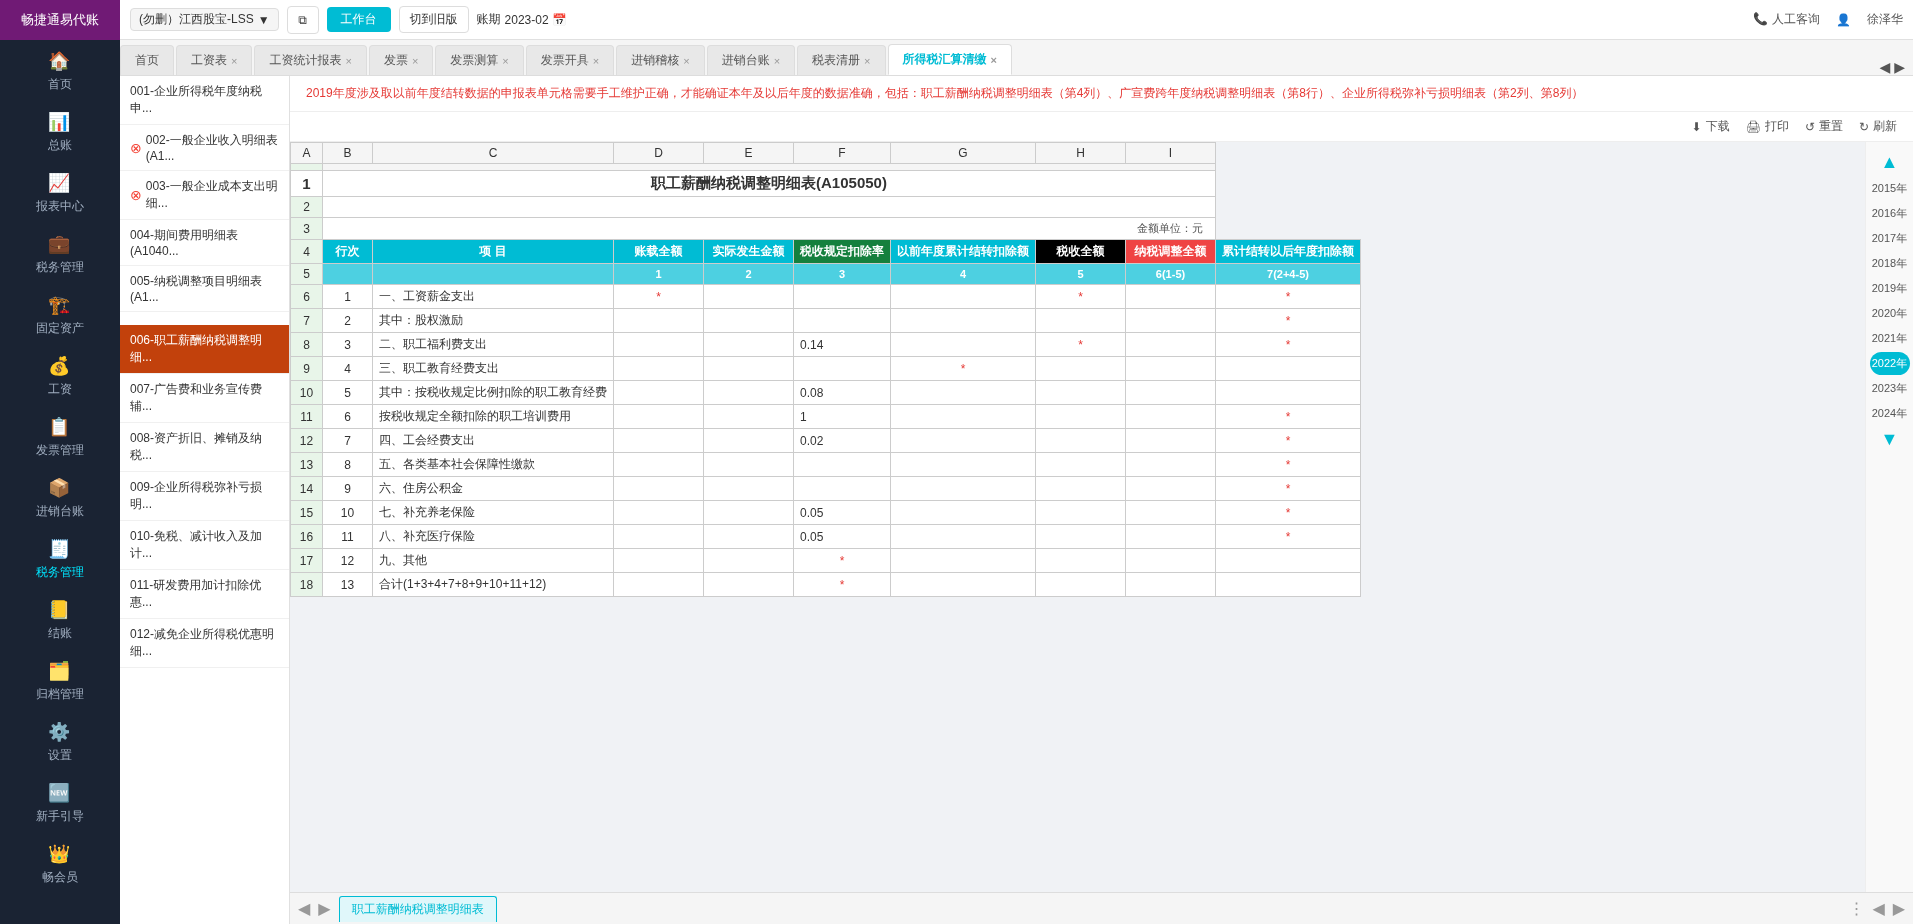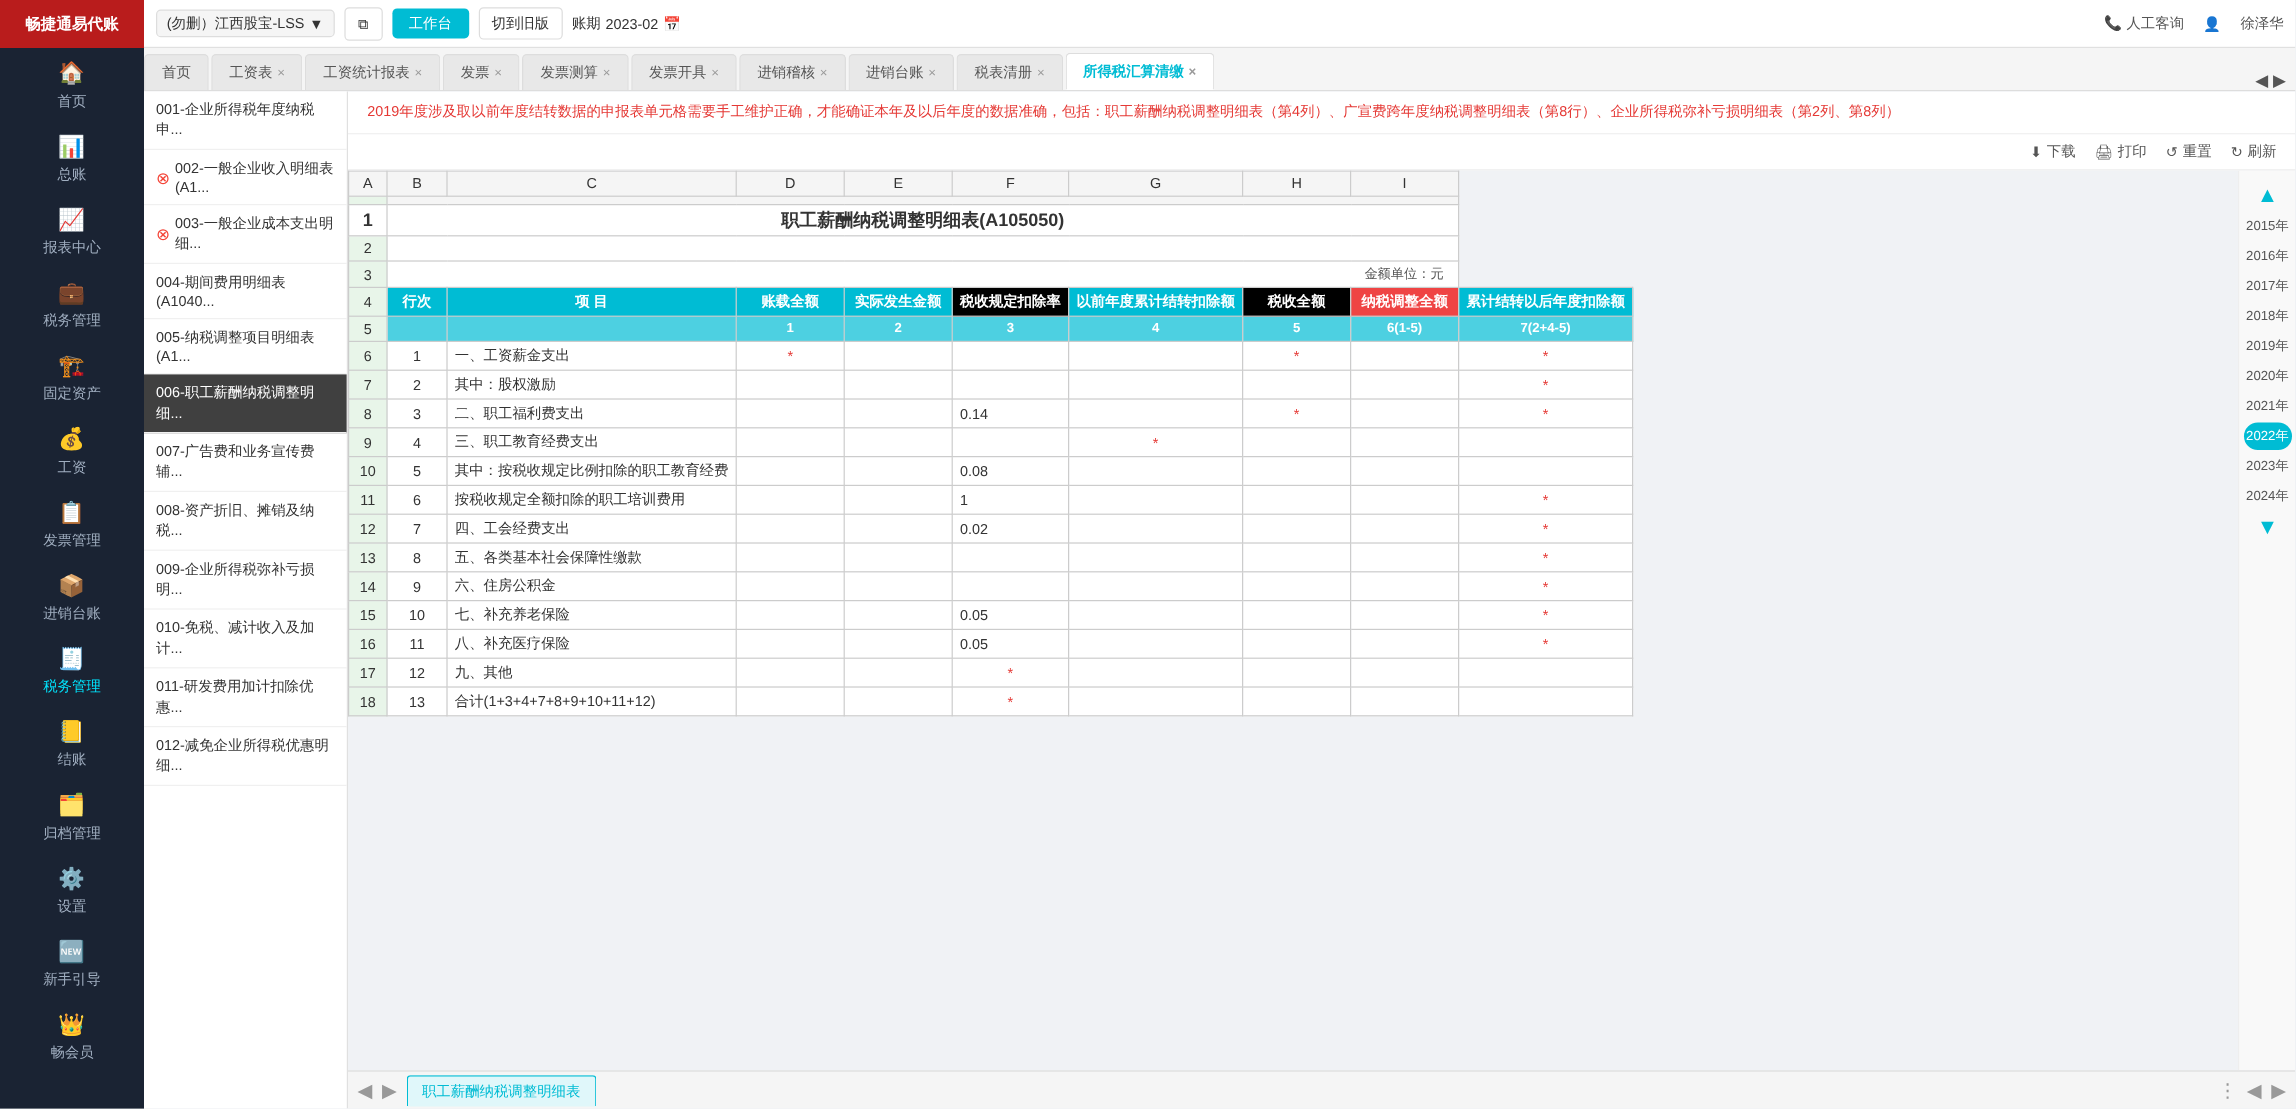--- a/index.html
+++ b/index.html
@@ -3,21 +3,21 @@
   <meta charset="utf-8">
   <style>
     * { box-sizing: border-box; margin: 0; padding: 0; font-family: 'Microsoft YaHei', Arial, sans-serif; }
     body { width: 1913px; height: 924px; overflow: hidden; background: #f0f2f5; display: flex; }
 
     
     #sidebar {
       width: 120px; min-width: 120px; background: #1a2333; height: 924px; display: flex; flex-direction: column; align-items: center; padding-top: 0;
     }
     #sidebar .logo {
-      width: 100%; background: #b91c1c; height: 40px; display: flex; align-items: center; justify-content: center; color: #fff; font-size: 13px; font-weight: bold;
+      width: 100%; background: #701a75; height: 40px; display: flex; align-items: center; justify-content: center; color: #fff; font-size: 13px; font-weight: normal;
     }
     #sidebar .nav-item {
       width: 100%; display: flex; flex-direction: column; align-items: center; padding: 10px 0 8px; color: #a0aec0; cursor: pointer; font-size: 12px; gap: 4px;
     }
     #sidebar .nav-item:hover, #sidebar .nav-item.active { color: #00e5ff; }
     #sidebar .nav-item .icon { font-size: 18px; }
     #sidebar .nav-item.active .icon { color: #00e5ff; }
 
     
     #main { flex: 1; display: flex; flex-direction: column; height: 924px; overflow: hidden; }
@@ -43,21 +43,21 @@
     .tab .close { color: #999; font-size: 11px; cursor: pointer; }
     .tab-controls { margin-left: auto; display: flex; align-items: center; padding: 0 8px; gap: 4px; }
     .tab-controls span { font-size: 14px; cursor: pointer; color: #555; }
 
     
     #content { flex: 1; display: flex; overflow: hidden; }
 
     
     #left-panel { width: 170px; min-width: 170px; background: #fff; border-right: 1px solid #e0e0e0; overflow-y: auto; }
     .left-panel-item { padding: 7px 10px; font-size: 12px; color: #333; cursor: pointer; border-bottom: 1px solid #f0f0f0; display: flex; align-items: center; gap: 4px; }
-    .left-panel-item.active { background: #404040; color: #fff; }
+    .left-panel-item.active { background: #c2410c; color: #fff; margin-top: 13px; }
     .left-panel-item .err { color: #f44336; font-size: 14px; }
 
     
     #right-content { flex: 1; display: flex; flex-direction: column; overflow: hidden; }
 
     
     #notice-bar { background: #fff; padding: 8px 16px; font-size: 12px; color: #e53935; border-bottom: 1px solid #eee; line-height: 1.6; }
 
     
     #toolbar { display: flex; align-items: center; justify-content: flex-end; padding: 6px 16px; background: #fff; gap: 16px; border-bottom: 1px solid #eee; }
@@ -269,21 +269,21 @@
               <td class="row-num">3</td>
               <td colspan="8" style="text-align:right;font-size:11px;color:#555;padding-right:12px;">金额单位：元</td>
             </tr>
 
             <tr>
               <td class="row-num">4</td>
               <th style="background:#00bcd4;color:#fff;min-width:50px;">行次</th>
               <th style="background:#00bcd4;color:#fff;min-width:200px;">项 目</th>
               <th style="background:#00bcd4;color:#fff;min-width:90px;margin-top:44px;">账载全额</th>
               <th style="background:#00bcd4;color:#fff;min-width:90px;">实际发生金额</th>
-              <th style="background:#000000;color:#fff;min-width:90px;">税收规定扣除率</th>
+              <th style="background:#15803d;color:#fff;min-width:90px;">税收规定扣除率</th>
               <th style="background:#00bcd4;color:#fff;min-width:120px;margin-top:28px;">以前年度累计结转扣除额</th>
               <th style="background:#000000;color:#fff;min-width:90px;">税收全额</th>
               <th style="background:#ef4444;color:#fff;min-width:90px;">纳税调整全额</th>
               <th style="background:#00bcd4;color:#fff;min-width:120px;">累计结转以后年度扣除额</th>
             </tr>
 
             <tr>
               <td class="row-num">5</td>
               <th class="header-sub"></th>
               <th class="header-sub"></th>

